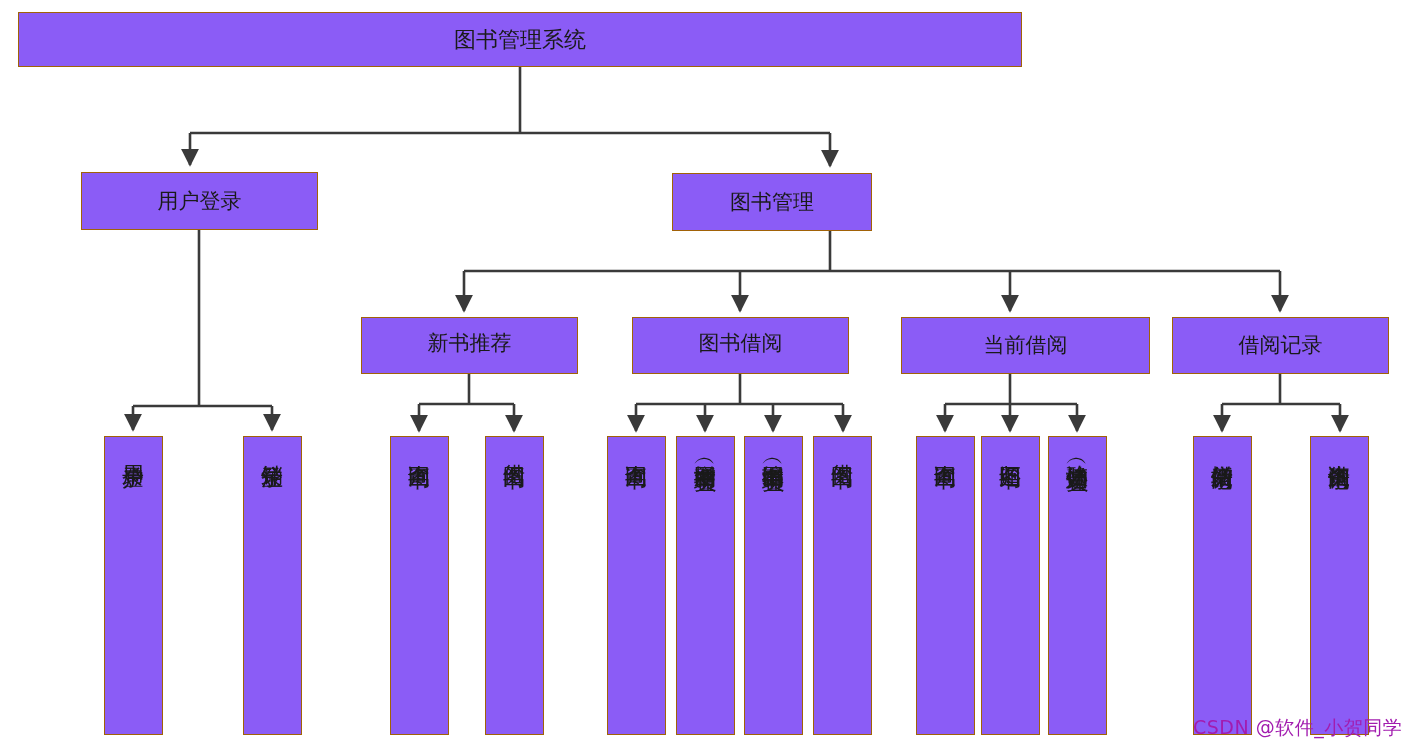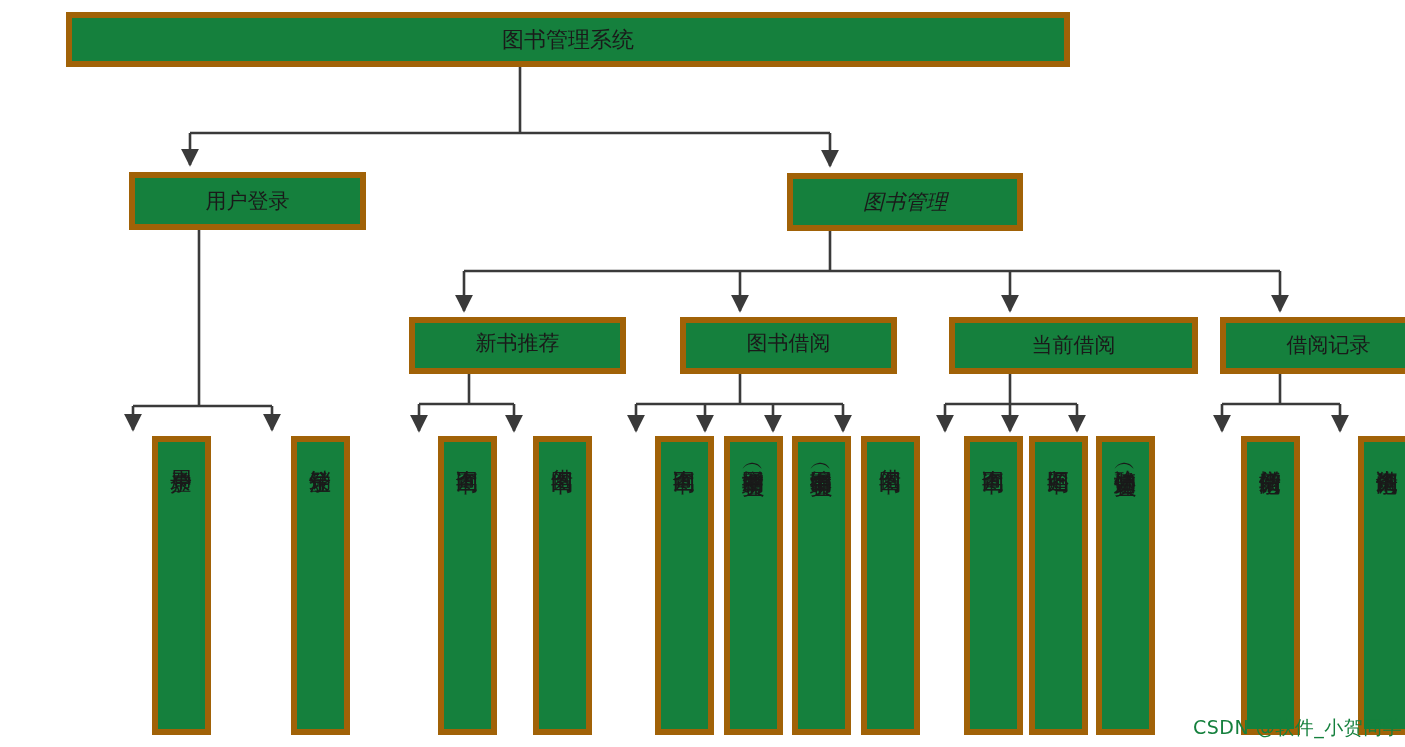--- a/index.html
+++ b/index.html
@@ -20,27 +20,26 @@
     position: absolute;
     left: 0;
     top: 0;
     width: 1405px;
     height: 747px;
     pointer-events: none;
   }
   .node {
     position: absolute;
     box-sizing: border-box;
-    background: #15803d;
-    border: 6px solid #a16207;
+    background: #8b5cf6;
+    border: 1px solid #a16207;
     display: flex;
     align-items: center;
     justify-content: center;
     color: #1a1a1a;
-    margin-left: 48px;
   }
   .node .label {
     display: block;
     text-align: center;
     line-height: 1.18;
   }
   
   .node.horiz .label {
     writing-mode: horizontal-tb;
     font-size: 21px;
@@ -57,21 +56,21 @@
   .node.vert .label {
     writing-mode: vertical-rl;
     text-orientation: upright;
     font-size: 22px;
     letter-spacing: 1px;
     line-height: 1.05;
     white-space: nowrap;
   }
   .watermark {
     position: absolute;
-    color: #15803d;
+    color: #a21caf;
     font-size: 19px;
     white-space: nowrap;
     letter-spacing: 0.5px;
     font-family: "DejaVu Sans", "Liberation Sans", sans-serif;
   }
 </style>
 </head>
 <body>
 
 <div id="canvas">
@@ -126,21 +125,21 @@
     </g>
   </svg>
 
   <div class="node horiz root" style="left:18px; top:12px; width:1004px; height:55px;">
     <span class="label">图书管理系统</span>
   </div>
 
   <div class="node horiz" style="left:81px; top:172px; width:237px; height:58px;">
     <span class="label">用户登录</span>
   </div>
-  <div class="node horiz" style="left:739px; top:173px; width:236px; height:58px;font-style:italic;">
+  <div class="node horiz" style="left:672px; top:173px; width:200px; height:58px;">
     <span class="label">图书管理</span>
   </div>
 
   <div class="node horiz" style="left:361px; top:317px; width:217px; height:57px;font-family:Liberation Mono, monospace;">
     <span class="label">新书推荐</span>
   </div>
   <div class="node horiz" style="left:632px; top:317px; width:217px; height:57px;font-family:Liberation Mono, monospace;">
     <span class="label">图书借阅</span>
   </div>
   <div class="node horiz" style="left:901px; top:317px; width:249px; height:57px;">

